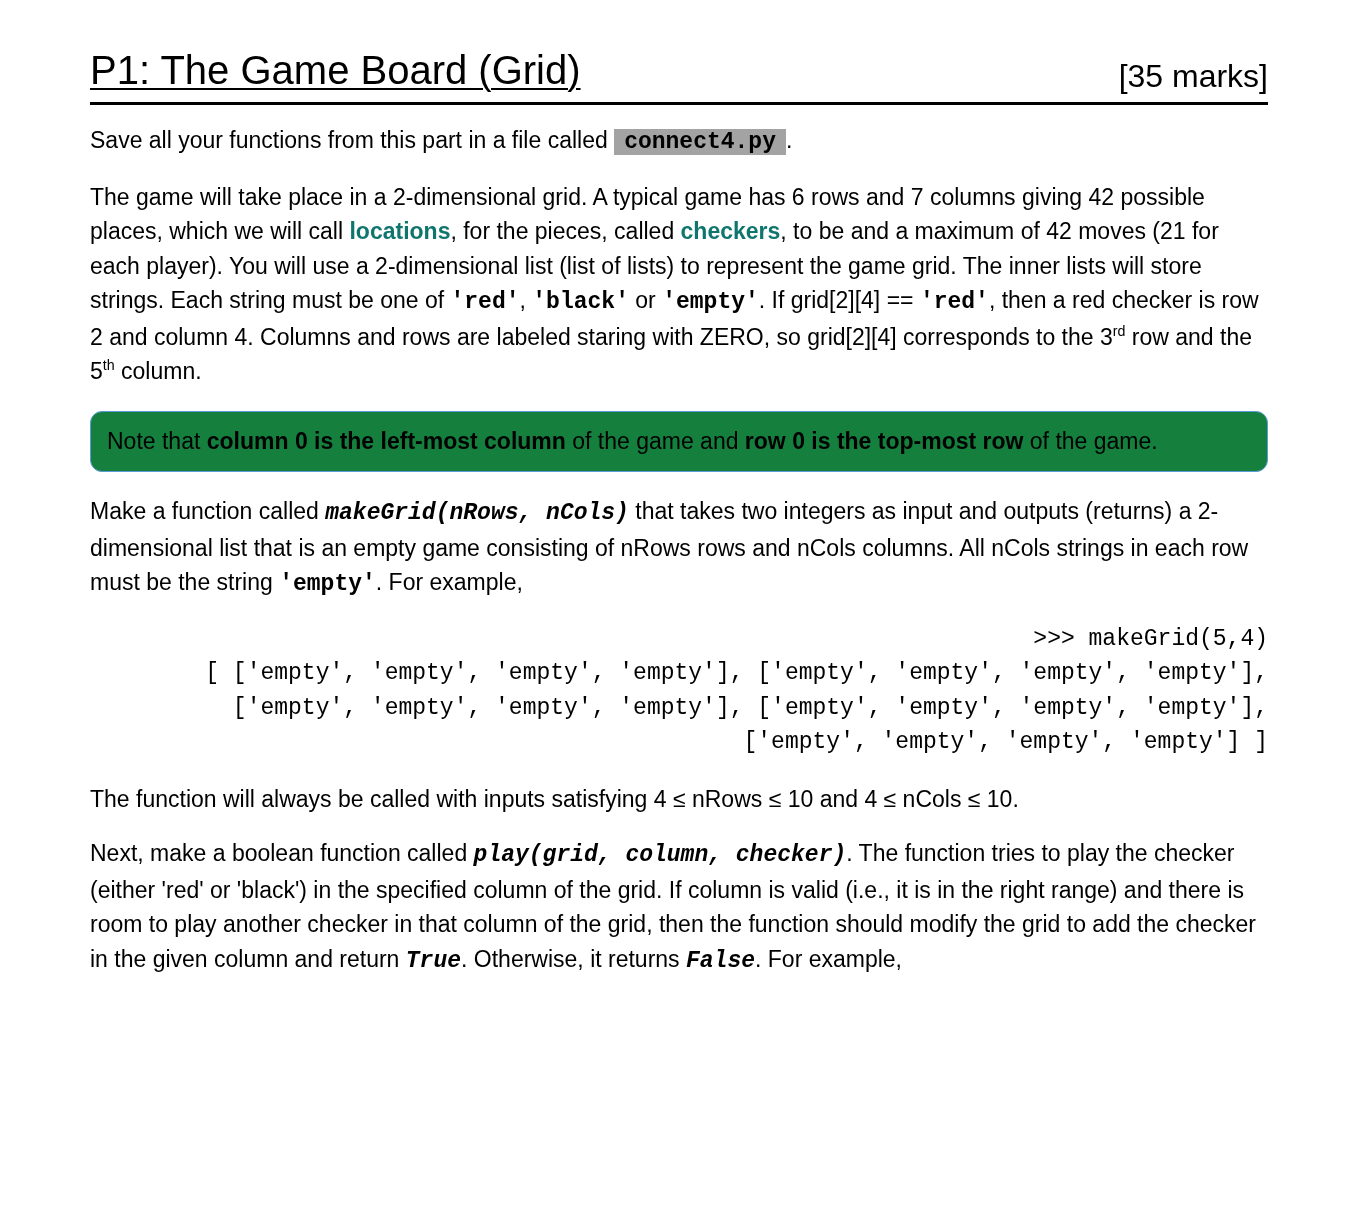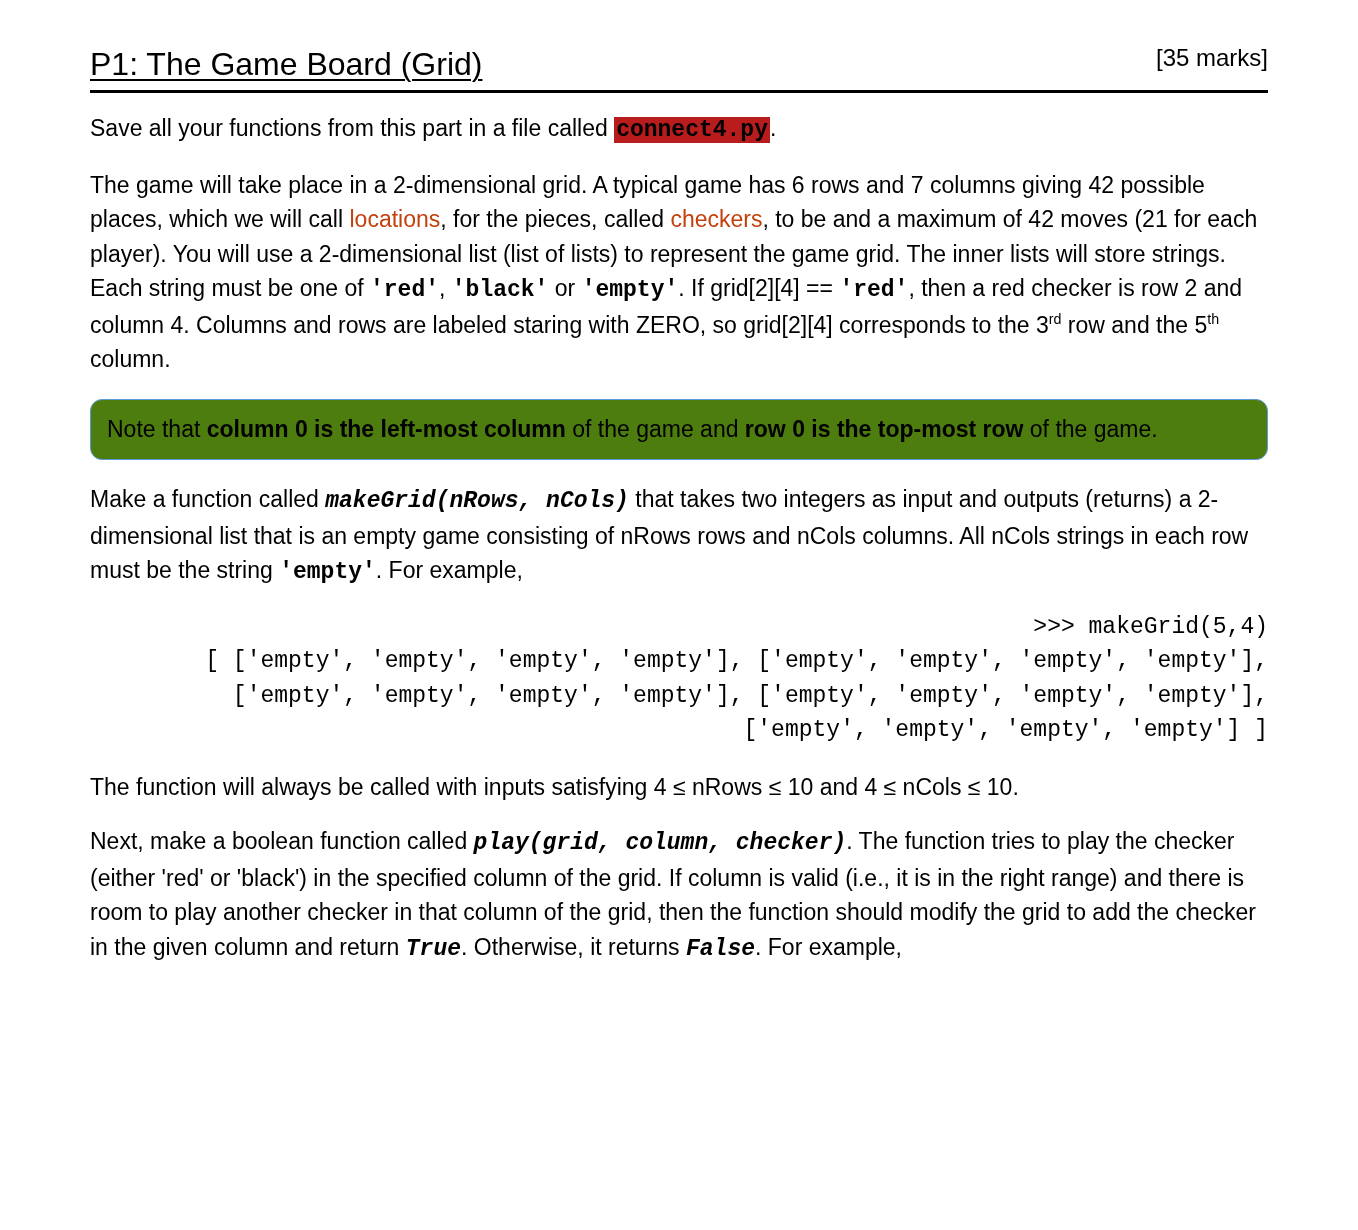--- a/index.html
+++ b/index.html
@@ -13,62 +13,62 @@
     max-width: 1358px;
     box-sizing: border-box;
   }
   .header {
     display: flex;
     align-items: flex-end;
     border-bottom: 3px solid #000;
     margin-bottom: 18px;
   }
   .header-title {
-    font-size: 32px;
+    font-size: 40px;
     font-weight: normal;
     text-decoration: underline;
     text-decoration-thickness: 2px;
     text-underline-offset: 4px;
     white-space: nowrap;
     padding-bottom: 2px;
   }
   .header-spacer {
     flex: 1;
   }
   .header-marks {
-    font-size: 24px;
+    font-size: 32px;
     font-weight: normal;
     white-space: nowrap;
-    padding-bottom: 14px;
+    padding-bottom: 2px;
     margin-left: 8px;
   }
   p {
     margin: 0 0 20px 0;
   }
   .hl {
-    background: #b91c1c;
+    background: #a3a3a3;
     font-family: "Courier New", monospace;
     font-weight: bold;
-    padding: 0 2px;
+    padding: 0 10px;
   }
   .mono {
     font-family: "Courier New", monospace;
     font-weight: bold;
   }
   .mono-bold {
     font-family: "Courier New", monospace;
     font-weight: bold;
     font-style: italic;
   }
   .green-bold {
-    color: #c2410c;
-    font-weight: normal;
+    color: #0f766e;
+    font-weight: bold;
   }
   .note-box {
-    background: #4d7c0f;
+    background: #15803d;
     border: 1.5px solid #5b9bd5;
     border-radius: 12px;
     padding: 12px 16px;
     margin: 22px 0 22px 0;
     line-height: 1.55;
   }
   .bold {
     font-weight: bold;
   }
   sup {

